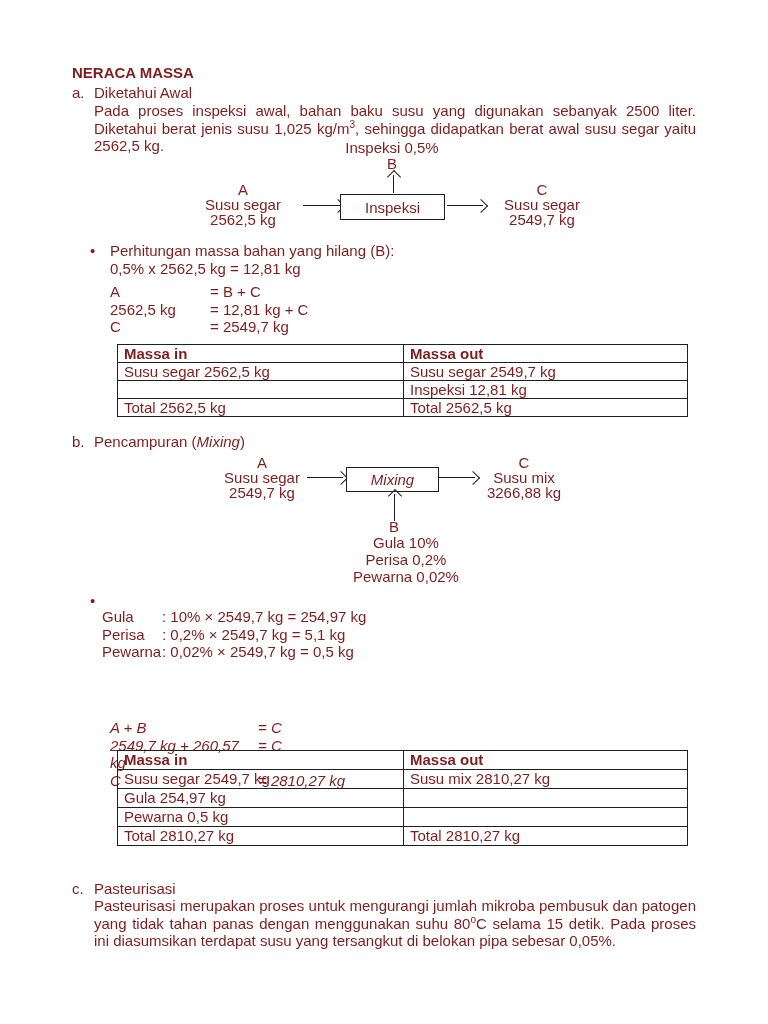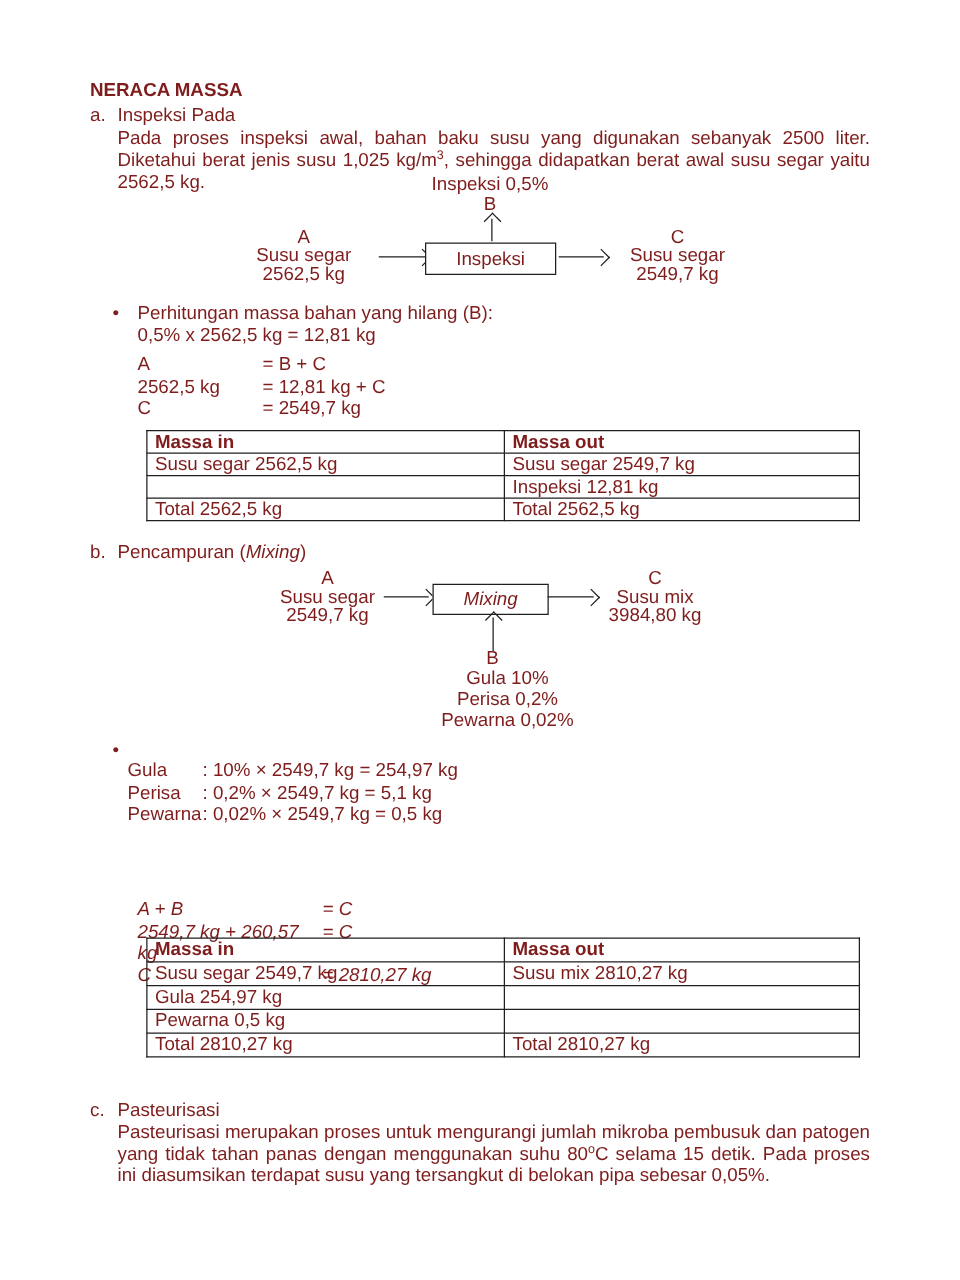--- a/index.html
+++ b/index.html
@@ -38,21 +38,21 @@
 </style>
 </head>
 <body>
 
 <div class="page">
 
   <div class="abs b" style="left:72px; top:64px;">NERACA MASSA</div>
 
   <div class="abs hrow" style="left:72px; top:84px; width:624px;">
       <span class="marker22">a.</span>
-      <span>Inspeksi Pada</span>
+      <span>Diketahui Awal</span>
     </div>
 
   <div class="abs just" style="left:94px; top:102px; width:602px;"><span>Pada proses inspeksi awal, bahan baku susu yang digunakan sebanyak 2500 liter. Diketahui berat jenis susu 1,025 kg/m</span><sup>3</sup><span>, sehingga didapatkan berat awal susu segar yaitu 2562,5 kg.</span></div>
 
   <div class="dg" style="left:72px; top:138px; width:624px; height:100px;">
     <div class="dlab" style="left:240px; top:2px; width:160px;">Inspeksi 0,5%</div>
     <div class="dlab" style="left:240px; top:18px; width:160px;">B</div>
     <div class="au" style="left:321px; top:37px; height:18px;"></div>
     <div class="dlab" style="left:111px; top:44px; width:120px;">
       <div>A</div>
@@ -125,21 +125,21 @@
       <div>2549,7 kg</div>
     </div>
     <div class="ar" style="left:235px; top:27px; width:36px;"></div>
     <div class="dbox i" style="left:274px; top:17px; width:91px; height:23px;">
         <span>Mixing</span>
       </div>
     <div class="ar" style="left:366px; top:27px; width:37px;"></div>
     <div class="dlab" style="left:392px; top:5px; width:120px;">
       <div>C</div>
       <div>Susu mix</div>
-      <div>3984,80 kg</div>
+      <div>3266,88 kg</div>
     </div>
     <div class="au" style="left:322px; top:44px; height:27px;"></div>
     <div class="dlab" style="left:242px; top:69px; width:160px;">B</div>
     <div class="dlist" style="left:281px; top:84px;">
       <div>Gula 10%</div>
       <div>Perisa 0,2%</div>
       <div>Pewarna 0,02%</div>
     </div>
   </div>
 

